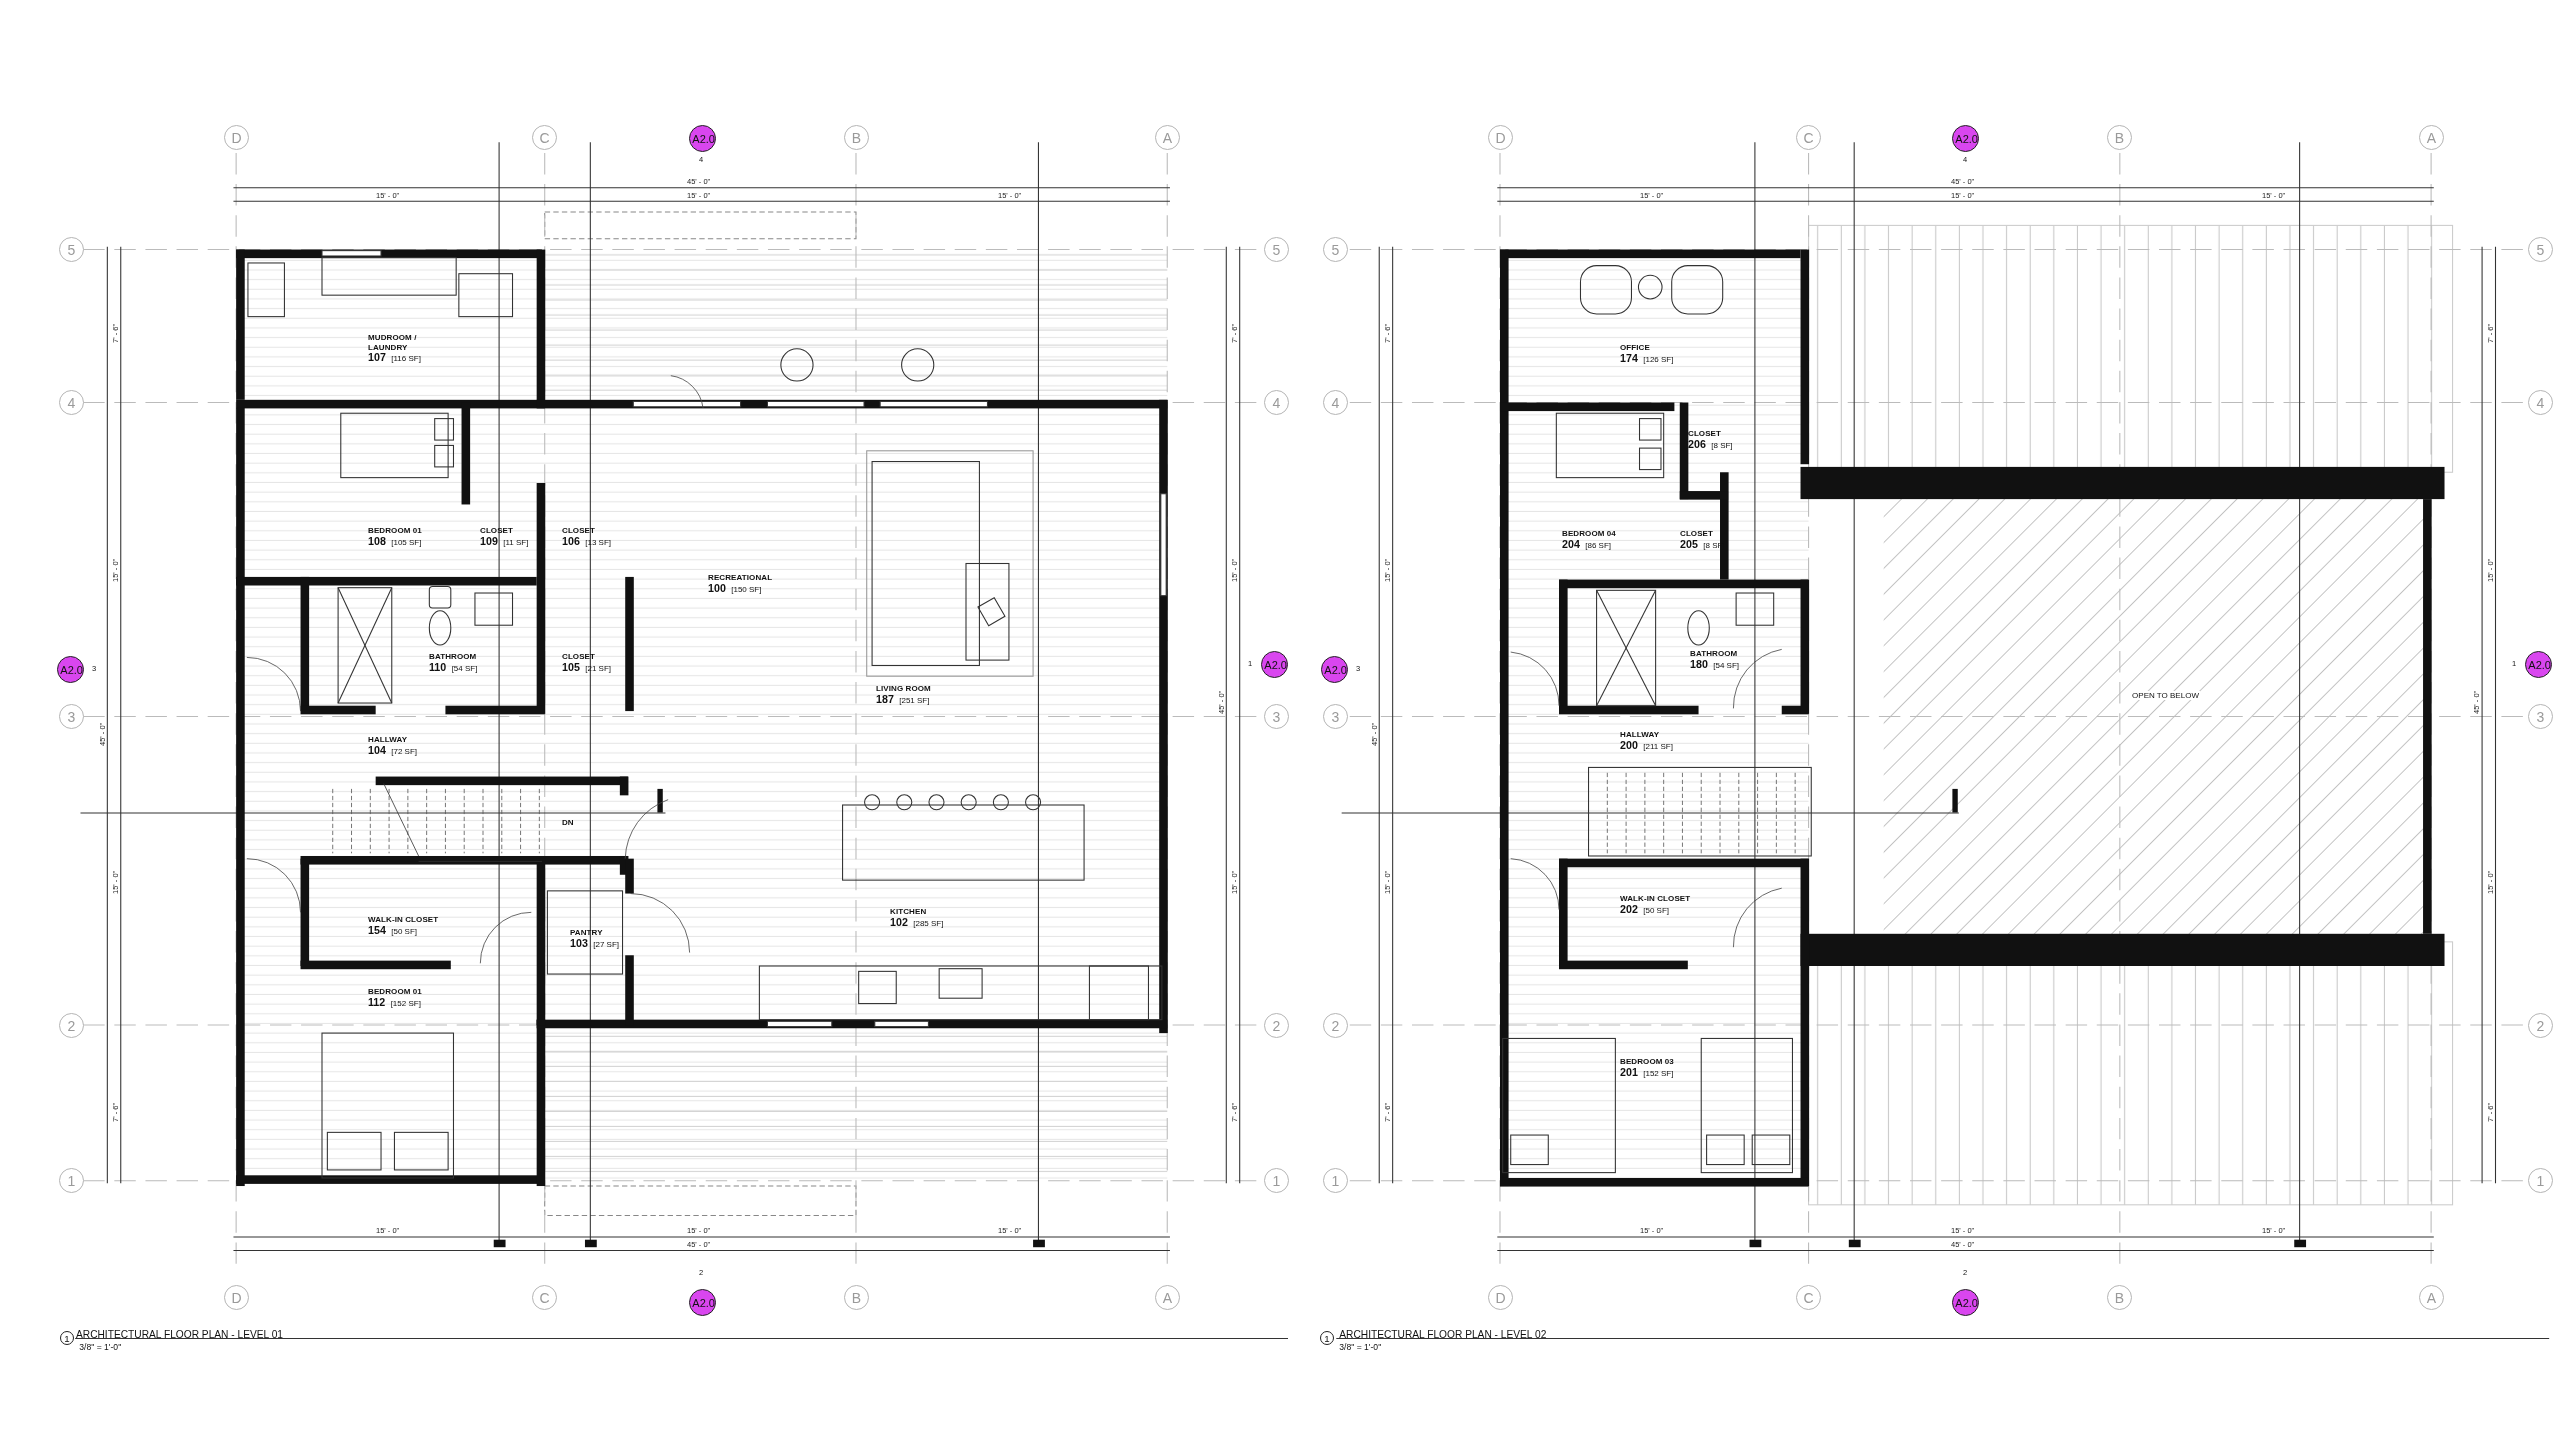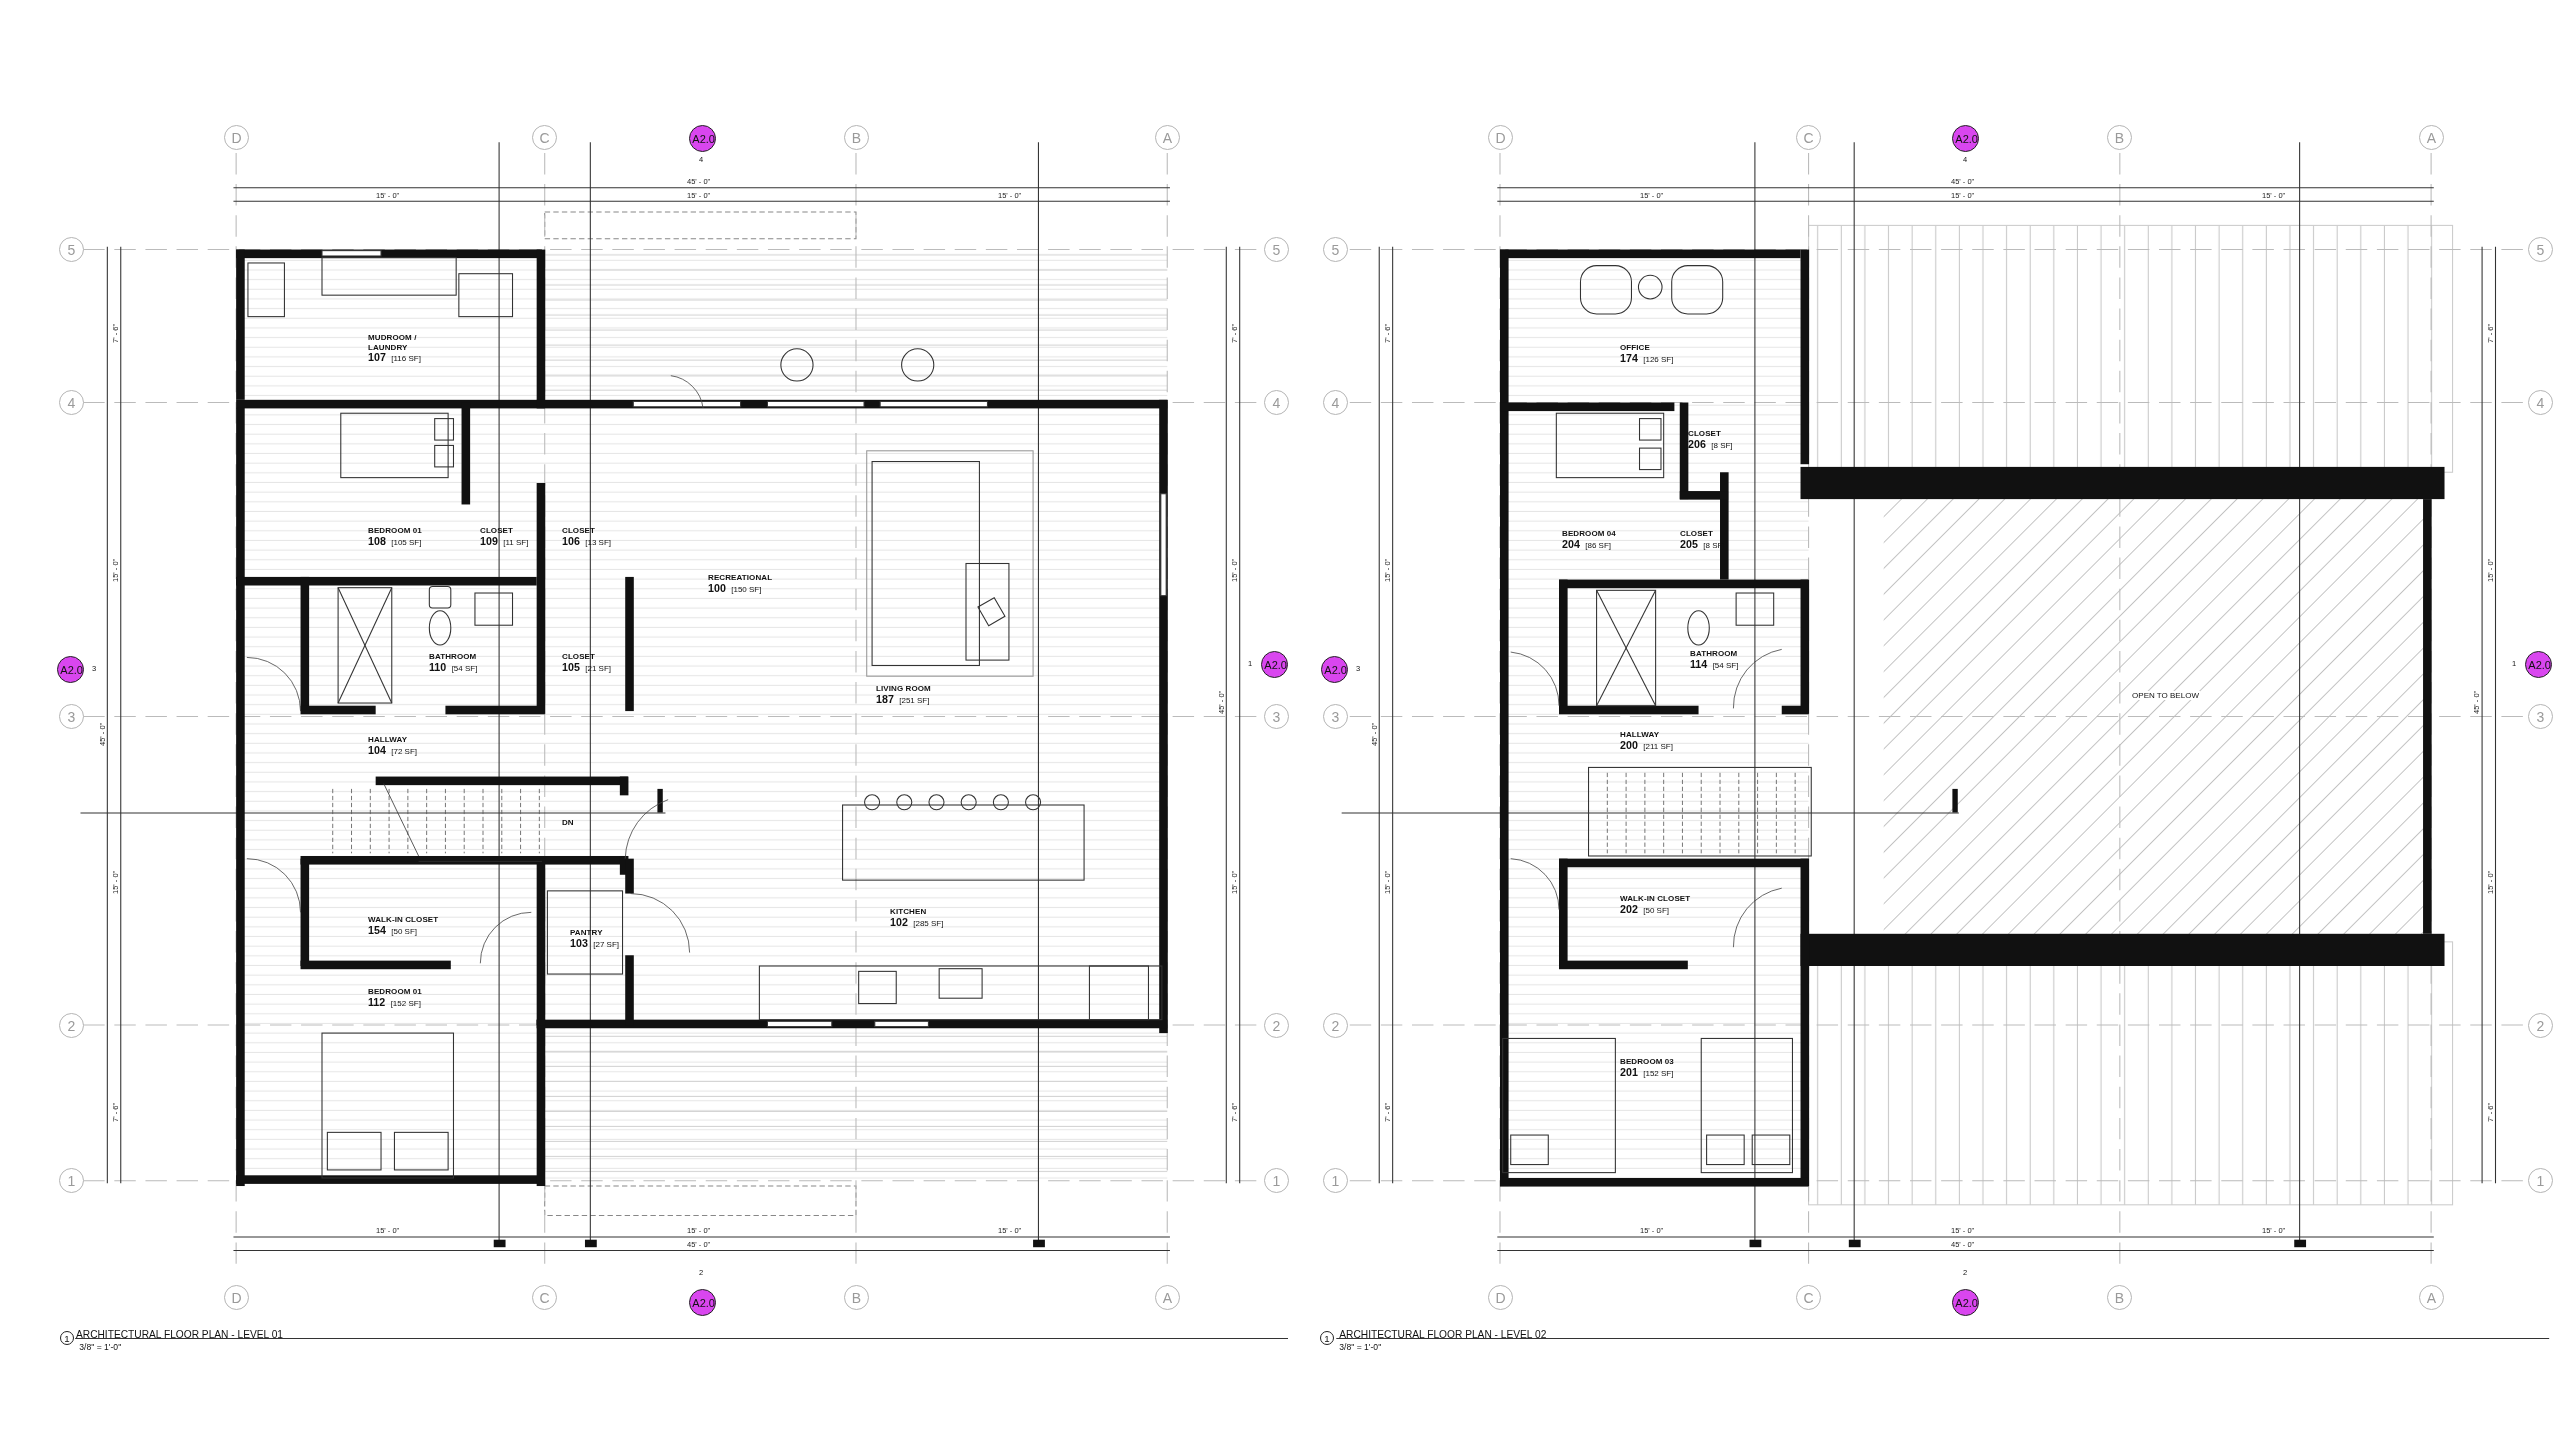--- a/index.html
+++ b/index.html
@@ -494,21 +494,21 @@
 <div class="lbl" style="left:1562px;top:529px">
   <div class="room-name">BEDROOM 04</div>
   <div class="room-num"><span>204</span><span class="room-area">[86 SF]</span></div>
 </div>
 <div class="lbl" style="left:1680px;top:529px">
   <div class="room-name">CLOSET</div>
   <div class="room-num"><span>205</span><span class="room-area">[8 SF]</span></div>
 </div>
 <div class="lbl" style="left:1690px;top:649px">
   <div class="room-name">BATHROOM</div>
-  <div class="room-num"><span>114</span><span class="room-area">[54 SF]</span></div>
+  <div class="room-num"><span>180</span><span class="room-area">[54 SF]</span></div>
 </div>
 <div class="lbl" style="left:1620px;top:730px">
   <div class="room-name">HALLWAY</div>
   <div class="room-num"><span>200</span><span class="room-area">[211 SF]</span></div>
 </div>
 <div class="lbl" style="left:1620px;top:894px">
   <div class="room-name">WALK-IN CLOSET</div>
   <div class="room-num"><span>202</span><span class="room-area">[50 SF]</span></div>
 </div>
 <div class="lbl" style="left:1620px;top:1057px">

